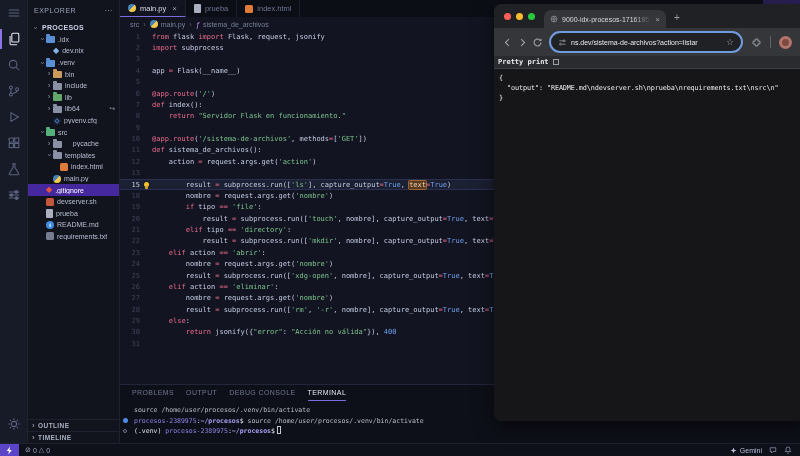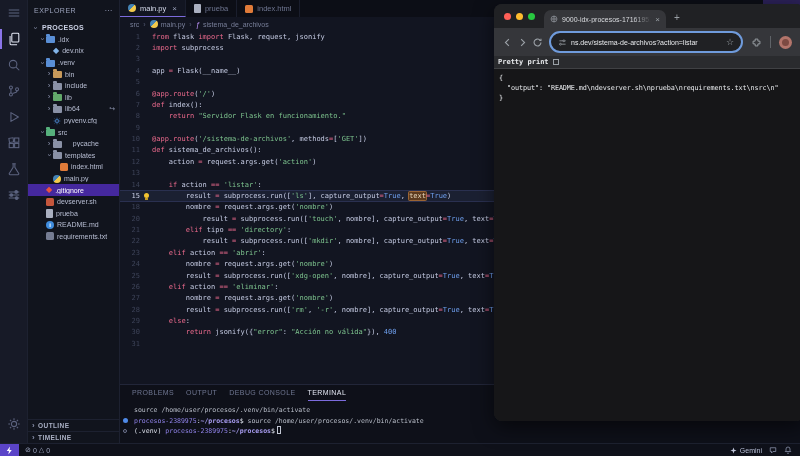--- a/index.html
+++ b/index.html
@@ -363,23 +363,23 @@
         <div class="code-line"><span class="ln">4</span><span class="bulbcell"></span><span><span class="c-t">app </span><span class="c-o">=</span><span class="c-t"> Flask(__name__)</span></span></div>
         <div class="code-line"><span class="ln">5</span><span class="bulbcell"></span><span></span></div>
         <div class="code-line"><span class="ln">6</span><span class="bulbcell"></span><span><span class="c-k">@app.route</span><span class="c-t">(</span><span class="c-s">'/'</span><span class="c-t">)</span></span></div>
         <div class="code-line"><span class="ln">7</span><span class="bulbcell"></span><span><span class="c-k">def</span><span class="c-t"> index():</span></span></div>
         <div class="code-line"><span class="ln">8</span><span class="bulbcell"></span><span><span class="c-t">    </span><span class="c-k">return</span><span class="c-t"> </span><span class="c-s">"Servidor Flask en funcionamiento."</span></span></div>
         <div class="code-line"><span class="ln">9</span><span class="bulbcell"></span><span></span></div>
         <div class="code-line"><span class="ln">10</span><span class="bulbcell"></span><span><span class="c-k">@app.route</span><span class="c-t">(</span><span class="c-s">'/sistema-de-archivos'</span><span class="c-t">, methods</span><span class="c-o">=</span><span class="c-t">[</span><span class="c-s">'GET'</span><span class="c-t">])</span></span></div>
         <div class="code-line"><span class="ln">11</span><span class="bulbcell"></span><span><span class="c-k">def</span><span class="c-t"> sistema_de_archivos():</span></span></div>
         <div class="code-line"><span class="ln">12</span><span class="bulbcell"></span><span><span class="c-t">    action </span><span class="c-o">=</span><span class="c-t"> request.args.get(</span><span class="c-s">'action'</span><span class="c-t">)</span></span></div>
         <div class="code-line"><span class="ln">13</span><span class="bulbcell"></span><span></span></div>
-        <div class="code-line"><span class="ln">14</span><span class="bulbcell"></span><span><span class="c-t">    </span><span class="c-k">if</span><span class="c-t"> action </span><span class="c-o">==</span><span class="c-t"> </span><span class="c-s">'listar'</span><span class="c-t">:</span></span></div>
         <div class="code-line current"><span class="ln">15</span><span class="bulbcell"><span class="bulb"></span></span><span><span class="c-t">        result </span><span class="c-o">=</span><span class="c-t"> subprocess.run([</span><span class="c-s">'ls'</span><span class="c-t">], capture_output</span><span class="c-o">=</span><span class="c-b">True</span><span class="c-t">, </span><span class="c-w">text</span><span class="c-o">=</span><span class="c-b">True</span><span class="c-t">)</span></span></div>
         <div class="code-line"><span class="ln">18</span><span class="bulbcell"></span><span><span class="c-t">        nombre </span><span class="c-o">=</span><span class="c-t"> request.args.get(</span><span class="c-s">'nombre'</span><span class="c-t">)</span></span></div>
+        <div class="code-line"><span class="ln">19</span><span class="bulbcell"></span><span><span class="c-t">        </span><span class="c-k">if</span><span class="c-t"> tipo </span><span class="c-o">==</span><span class="c-t"> </span><span class="c-s">'file'</span><span class="c-t">:</span></span></div>
         <div class="code-line"><span class="ln">20</span><span class="bulbcell"></span><span><span class="c-t">            result </span><span class="c-o">=</span><span class="c-t"> subprocess.run([</span><span class="c-s">'touch'</span><span class="c-t">, nombre], capture_output</span><span class="c-o">=</span><span class="c-b">True</span><span class="c-t">, text</span><span class="c-o">=</span><span class="c-b">True</span><span class="c-t">)</span></span></div>
         <div class="code-line"><span class="ln">21</span><span class="bulbcell"></span><span><span class="c-t">        </span><span class="c-k">elif</span><span class="c-t"> tipo </span><span class="c-o">==</span><span class="c-t"> </span><span class="c-s">'directory'</span><span class="c-t">:</span></span></div>
         <div class="code-line"><span class="ln">22</span><span class="bulbcell"></span><span><span class="c-t">            result </span><span class="c-o">=</span><span class="c-t"> subprocess.run([</span><span class="c-s">'mkdir'</span><span class="c-t">, nombre], capture_output</span><span class="c-o">=</span><span class="c-b">True</span><span class="c-t">, text</span><span class="c-o">=</span><span class="c-b">True</span><span class="c-t">)</span></span></div>
         <div class="code-line"><span class="ln">23</span><span class="bulbcell"></span><span><span class="c-t">    </span><span class="c-k">elif</span><span class="c-t"> action </span><span class="c-o">==</span><span class="c-t"> </span><span class="c-s">'abrir'</span><span class="c-t">:</span></span></div>
         <div class="code-line"><span class="ln">24</span><span class="bulbcell"></span><span><span class="c-t">        nombre </span><span class="c-o">=</span><span class="c-t"> request.args.get(</span><span class="c-s">'nombre'</span><span class="c-t">)</span></span></div>
         <div class="code-line"><span class="ln">25</span><span class="bulbcell"></span><span><span class="c-t">        result </span><span class="c-o">=</span><span class="c-t"> subprocess.run([</span><span class="c-s">'xdg-open'</span><span class="c-t">, nombre], capture_output</span><span class="c-o">=</span><span class="c-b">True</span><span class="c-t">, text</span><span class="c-o">=</span><span class="c-b">True</span><span class="c-t">)</span></span></div>
         <div class="code-line"><span class="ln">26</span><span class="bulbcell"></span><span><span class="c-t">    </span><span class="c-k">elif</span><span class="c-t"> action </span><span class="c-o">==</span><span class="c-t"> </span><span class="c-s">'eliminar'</span><span class="c-t">:</span></span></div>
         <div class="code-line"><span class="ln">27</span><span class="bulbcell"></span><span><span class="c-t">        nombre </span><span class="c-o">=</span><span class="c-t"> request.args.get(</span><span class="c-s">'nombre'</span><span class="c-t">)</span></span></div>
         <div class="code-line"><span class="ln">28</span><span class="bulbcell"></span><span><span class="c-t">        result </span><span class="c-o">=</span><span class="c-t"> subprocess.run([</span><span class="c-s">'rm'</span><span class="c-t">, </span><span class="c-s">'-r'</span><span class="c-t">, nombre], capture_output</span><span class="c-o">=</span><span class="c-b">True</span><span class="c-t">, text</span><span class="c-o">=</span><span class="c-b">True</span><span class="c-t">)</span></span></div>
         <div class="code-line"><span class="ln">29</span><span class="bulbcell"></span><span><span class="c-t">    </span><span class="c-k">else</span><span class="c-t">:</span></span></div>

